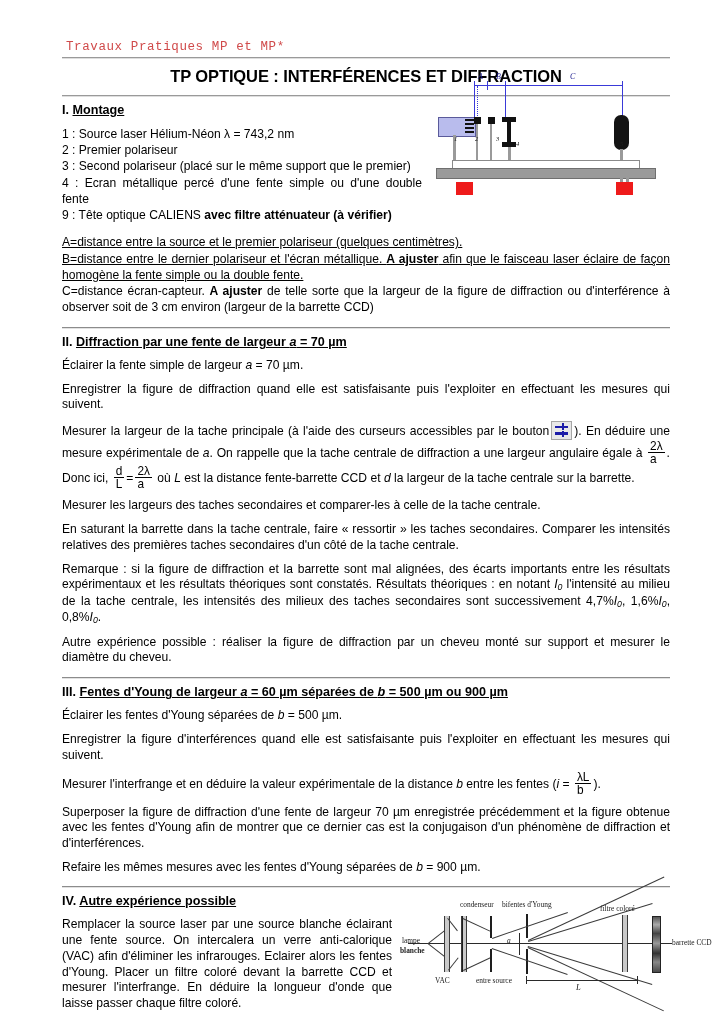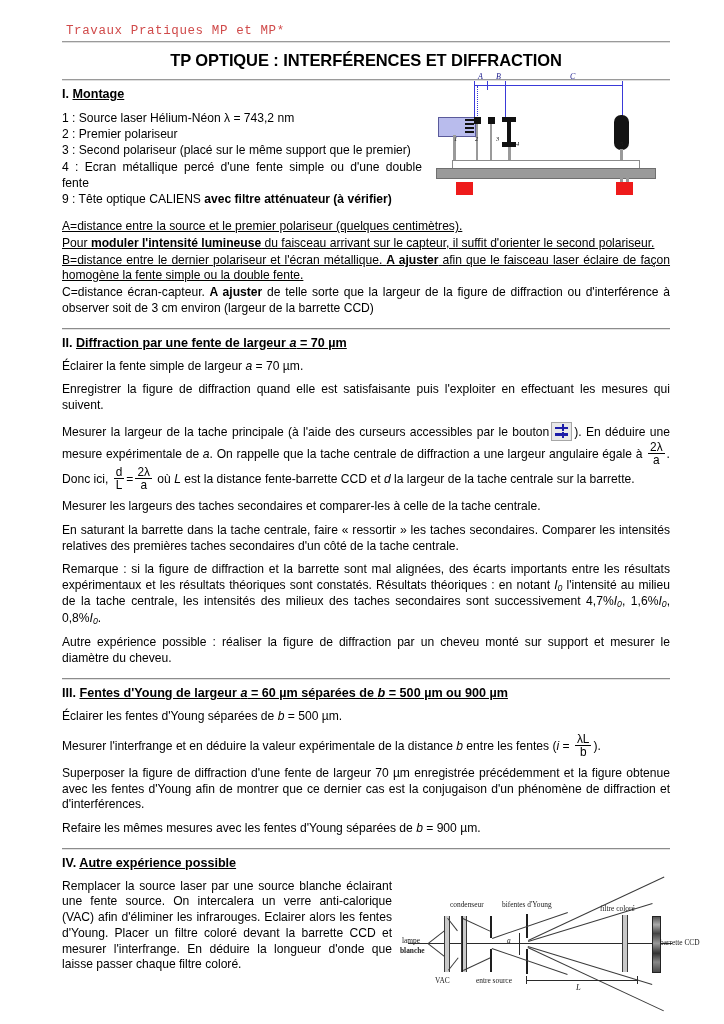--- a/index.html
+++ b/index.html
@@ -13,21 +13,21 @@
     font-family: "Liberation Sans", sans-serif;
     color: #000000;
     overflow: hidden;
     position: relative;
   }
   .page {
     position: relative;
     width: 724px;
     height: 1024px;
     box-sizing: border-box;
-    padding: 24px 54px 0 62px;
+    padding: 40px 54px 0 62px;
   }
   .header-line {
     font-family: "Liberation Mono", monospace;
     font-size: 12.5px;
     color: #d04a4a;
     letter-spacing: 0.6px;
     margin: 0 0 3px 4px;
     white-space: nowrap;
   }
   .rule {
@@ -72,21 +72,20 @@
   }
   .list-lines .just { text-align: justify; }
   b { font-weight: bold; }
   i { font-style: italic; }
   .sub { font-size: 0.72em; vertical-align: -0.25em; }
 
   
   .frac {
     display: inline-block;
     vertical-align: -0.50em;
-    text-align: center;
     line-height: 1.02;
     margin: 0 2px;
     font-size: 0.98em;
   }
   .frac .n { display: block; padding: 0 2px; }
   .frac .d { display: block; padding: 0 2px; border-top: 1.1px solid #000; }
 
   
   .btn-icon {
     display: inline-block;
@@ -199,21 +198,20 @@
     <div>1 : Source laser Hélium-Néon λ = 743,2 nm</div>
     <div>2 : Premier polariseur</div>
     <div>3 : Second polariseur (placé sur le même support que le premier)</div>
     <div class="just">4 : Ecran métallique percé d'une fente simple ou d'une double fente</div>
     <div><span>9 : Tête optique CALIENS </span><b>avec filtre atténuateur (à vérifier)</b></div>
   </div>
 
   <div style="height:12px"></div>
 
   <p class="body tight">A=distance entre la source et le premier polariseur (quelques centimètres).</p>
-  <p class="body tight"><span>Pour </span><b>moduler l'intensité lumineuse</b><span> du faisceau arrivant sur le capteur, il suffit d'orienter le second polariseur.</span></p>
   <p class="body tight"><span>B=distance entre le dernier polariseur et l'écran métallique. </span><b>A ajuster</b><span> afin que le faisceau laser éclaire de façon homogène la fente simple ou la double fente.</span></p>
   <p class="body"><span>C=distance écran-capteur. </span><b>A ajuster</b><span> de telle sorte que la largeur de la figure de diffraction ou d'interférence à observer soit de 3 cm environ (largeur de la barrette CCD)</span></p>
 
   <hr class="sec-rule">
   <div class="sec-head">
     <span class="num">II.</span>
     <span class="ttl"><span>Diffraction par une fente de largeur </span><i>a</i><span> = 70 µm</span></span>
   </div>
 
   <p class="body"><span>Éclairer la fente simple de largeur </span><i>a</i><span> = 70 µm.</span></p>
@@ -229,20 +227,21 @@
   <p class="body"><span>Remarque : si la figure de diffraction et la barrette sont mal alignées, des écarts importants entre les résultats expérimentaux et les résultats théoriques sont constatés. Résultats théoriques : en notant </span><i>I</i><i class="sub">0</i><span> l'intensité au milieu de la tache centrale, les intensités des milieux des taches secondaires sont successivement 4,7%</span><i>I</i><i class="sub">0</i>, <span>1,6%</span><i>I</i><i class="sub">0</i>, <span>0,8%</span><i>I</i><i class="sub">0</i>.</p>
   <p class="body">Autre expérience possible : réaliser la figure de diffraction par un cheveu monté sur support et mesurer le diamètre du cheveu.</p>
 
   <hr class="sec-rule">
   <div class="sec-head">
     <span class="num">III.</span>
     <span class="ttl"><span>Fentes d'Young de largeur </span><i>a</i><span> = 60 µm séparées de </span><i>b</i><span> = 500 µm ou 900 µm</span></span>
   </div>
 
   <p class="body"><span>Éclairer les fentes d'Young séparées de </span><i>b</i><span> = 500 µm.</span></p>
+  <p class="body">Enregistrer la figure d'interférences quand elle est satisfaisante puis l'exploiter en effectuant les mesures qui suivent.</p>
   <p class="body"><span>Mesurer l'interfrange et en déduire la valeur expérimentale de la distance </span><i>b</i><span> entre les fentes (</span><i>i</i> <span>=</span> <span class="frac"><span class="n">λL</span><span class="d">b</span></span><span>).</span></p>
   <p class="body">Superposer la figure de diffraction d'une fente de largeur 70 µm enregistrée précédemment et la figure obtenue avec les fentes d'Young afin de montrer que ce dernier cas est la conjugaison d'un phénomène de diffraction et d'interférences.</p>
   <p class="body"><span>Refaire les mêmes mesures avec les fentes d'Young séparées de </span><i>b</i><span> = 900 µm.</span></p>
 
   <hr class="sec-rule">
   <div class="sec-head">
     <span class="num">IV.</span>
     <span class="ttl">Autre expérience possible</span>
   </div>
   <p class="body" style="width:330px">Remplacer la source laser par une source blanche éclairant une fente source. On intercalera un verre anti-calorique (VAC) afin d'éliminer les infrarouges. Eclairer alors les fentes d'Young. Placer un filtre coloré devant la barrette CCD et mesurer l'interfrange. En déduire la longueur d'onde que laisse passer chaque filtre coloré.</p>
@@ -308,21 +307,21 @@
     <span class="yl" style="left:-2px; top:48px;">lampe</span>
     <span class="yl" style="left:-4px; top:58px;font-weight:bold;">blanche</span>
 
     <div class="ydiag" style="left:24px; top:55px; width:24px; transform:rotate(-38deg);"></div>
     <div class="ydiag" style="left:24px; top:55px; width:24px; transform:rotate(38deg);"></div>
 
     <div class="ylens" style="left:40px; top:28px; width:4px; height:56px;"></div>
     <span class="yl" style="left:31px; top:88px;">VAC</span>
 
     <div class="ylens" style="left:57px; top:28px; width:4px; height:56px;"></div>
-    <span class="yl" style="left:46px; top:12px;">condenseur</span>
+    <span class="yl" style="left:56px; top:12px;">condenseur</span>
     <div class="yline" style="left:58px; top:28px; width:1.4px; height:56px; background:#1e1e1e;"></div>
     <div class="ydiag" style="left:44px; top:30px; width:16px; transform:rotate(52deg);"></div>
     <div class="ydiag" style="left:44px; top:82px; width:16px; transform:rotate(-52deg);"></div>
     <div class="ydiag" style="left:59px; top:30px; width:30px; transform:rotate(25deg);"></div>
     <div class="ydiag" style="left:59px; top:82px; width:30px; transform:rotate(-25deg);"></div>
 
     <div class="ybar" style="left:86px; top:28px; width:2.2px; height:22px;"></div>
     <div class="ybar" style="left:86px; top:61px; width:2.2px; height:23px;"></div>
     <span class="yl" style="left:72px; top:88px;">entre source</span>
 
@@ -336,21 +335,21 @@
     <div class="ydiag" style="left:88px; top:60px; width:80px; transform:rotate(19deg);"></div>
     <div class="ydiag" style="left:124px; top:53px; width:130px; transform:rotate(-17deg);"></div>
     <div class="ydiag" style="left:124px; top:58px; width:130px; transform:rotate(17deg);"></div>
     <div class="ydiag" style="left:124px; top:52px; width:150px; transform:rotate(-25deg);"></div>
     <div class="ydiag" style="left:124px; top:59px; width:150px; transform:rotate(25deg);"></div>
 
     <div class="ylens" style="left:218px; top:27px; width:4px; height:57px;"></div>
     <span class="yl" style="left:196px; top:16px;">filtre coloré</span>
 
     <div class="ccd" style="left:248px; top:28px; width:7px; height:55px;"></div>
-    <span class="yl" style="left:256px; top:50px;text-align:right;">barrette CCD</span>
+    <span class="yl" style="left:268px; top:50px;text-align:right;">barrette CCD</span>
 
     <div class="yline" style="left:122px; top:92px; width:112px; height:1px;"></div>
     <div class="yline" style="left:122px; top:88px; width:1px; height:8px;"></div>
     <div class="yline" style="left:233px; top:88px; width:1px; height:8px;"></div>
     <span class="yl yi" style="left:172px; top:94px; font-size:8.5px;">L</span>
   </div>
 
 </div>
 
 </body></html>

